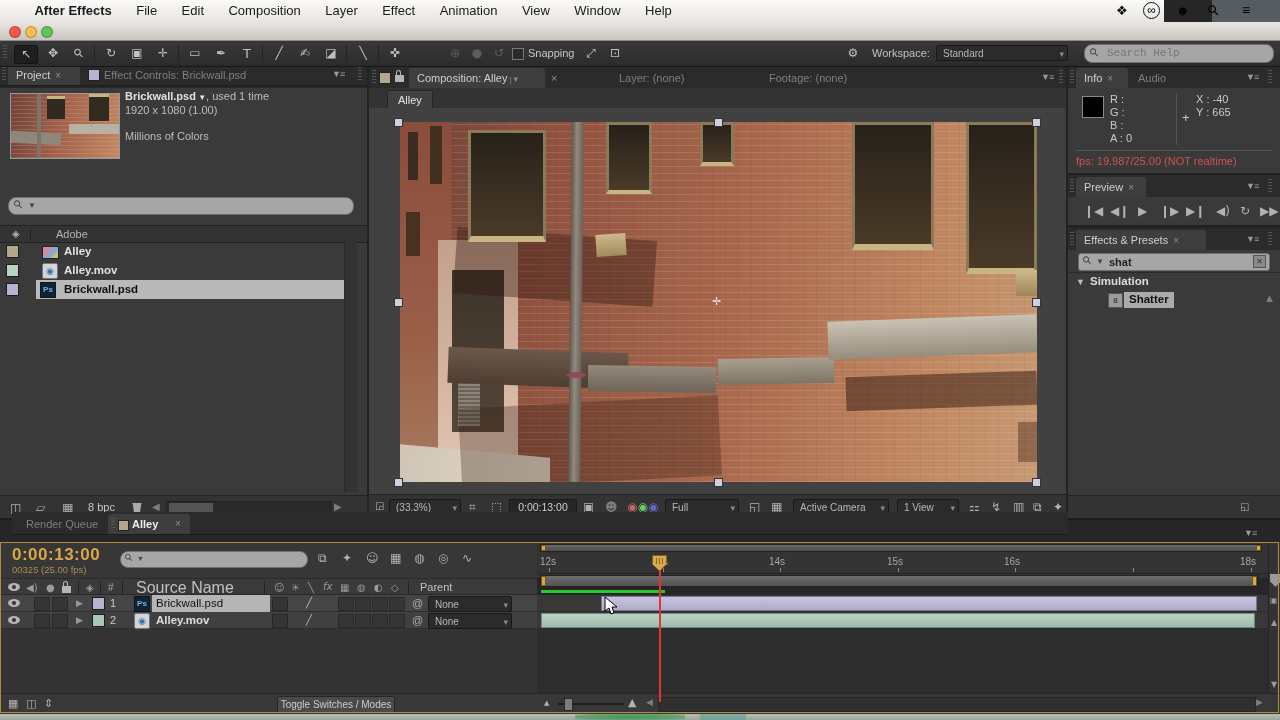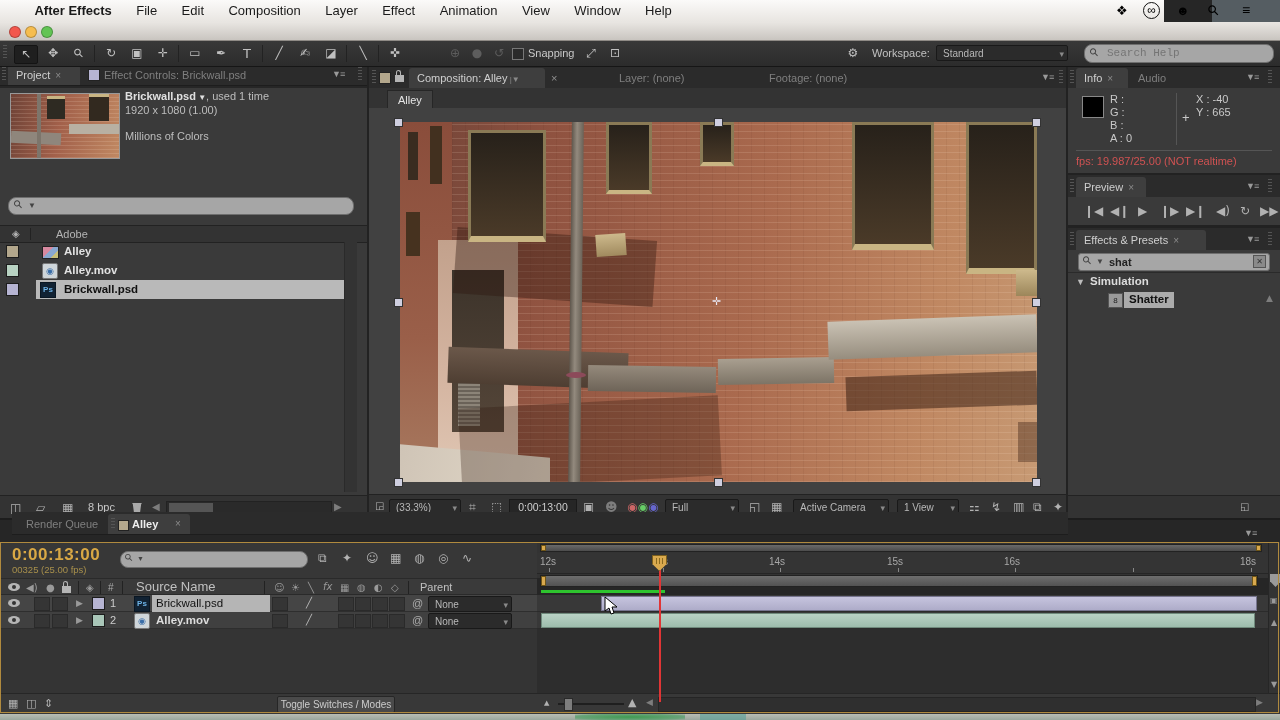--- a/index.html
+++ b/index.html
@@ -408,21 +408,21 @@
   <div class="abs" style="left:0;top:578px;width:537px;height:17px;background:#3a3a3a;border-top:1px solid #2a2a2a;border-bottom:1px solid #2a2a2a;box-sizing:border-box;">
     <span class="ieye" style="left:8px;top:4px;"></span>
     <span class="tinyicon" style="left:26px;top:3px;">◀)</span>
     <span class="tinyicon" style="left:46px;top:3px;">●</span>
     <span class="ilock" style="left:62px;top:7px;"></span>
     <span class="vsep" style="left:78px;top:2px;height:13px;"></span>
     <span class="tinyicon" style="left:86px;top:3px;">◈</span>
     <span class="vsep" style="left:100px;top:2px;height:13px;"></span>
     <span class="txt" style="left:108px;top:3px;font-size:10px;color:#aaa;">#</span>
     <span class="vsep" style="left:122px;top:2px;height:13px;"></span>
-    <span class="txt" style="left:136px;top:0;font-size:13px;color:#c0c0c0;">Source Name</span>
+    <span class="txt" style="left:136px;top:0;font-size:16px;color:#c0c0c0;">Source Name</span>
     <span class="vsep" style="left:264px;top:2px;height:13px;"></span>
     <span class="tinyicon" style="left:274px;top:3px;">☺</span>
     <span class="tinyicon" style="left:291px;top:3px;">☀</span>
     <span class="tinyicon" style="left:308px;top:3px;">╲</span>
     <span class="tinyicon" style="left:323px;top:2px;font-style:italic;">fx</span>
     <span class="tinyicon" style="left:340px;top:3px;">▦</span>
     <span class="tinyicon" style="left:357px;top:3px;">◍</span>
     <span class="tinyicon" style="left:374px;top:3px;">◐</span>
     <span class="tinyicon" style="left:391px;top:3px;">◇</span>
     <span class="vsep" style="left:408px;top:2px;height:13px;"></span>

